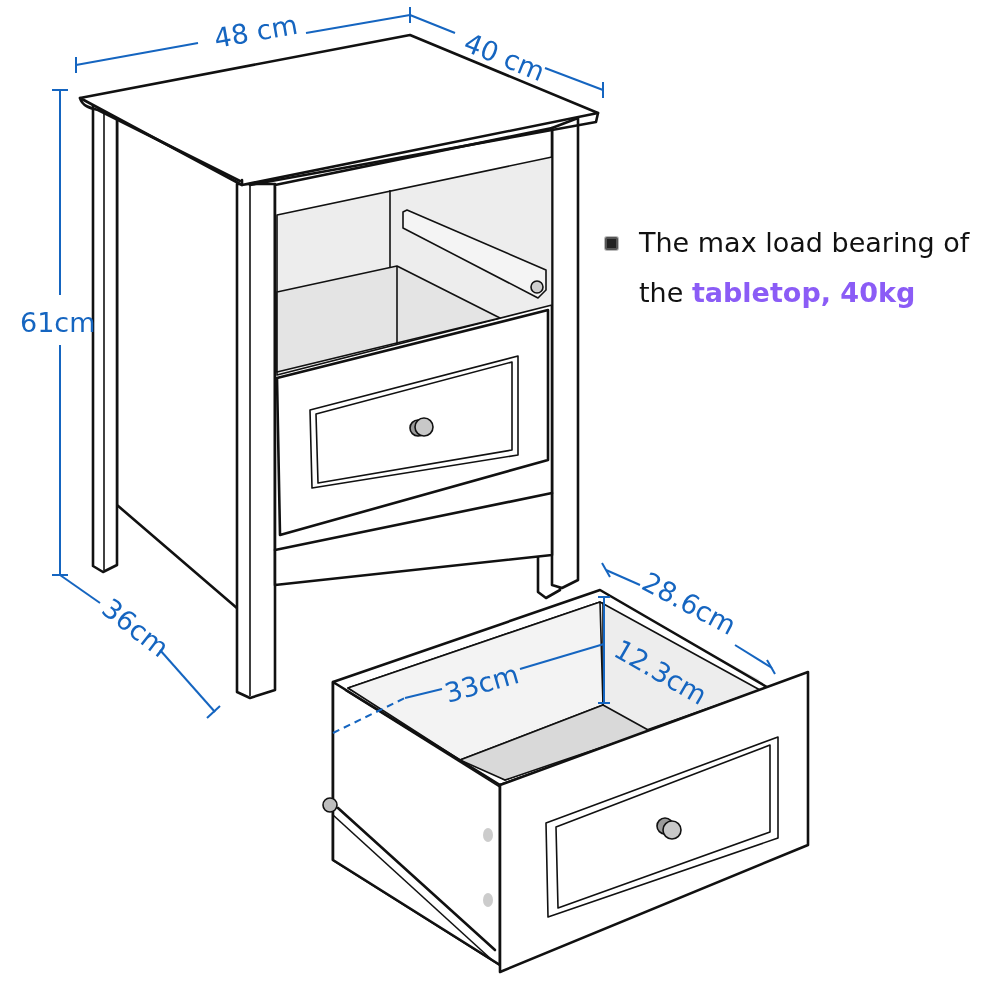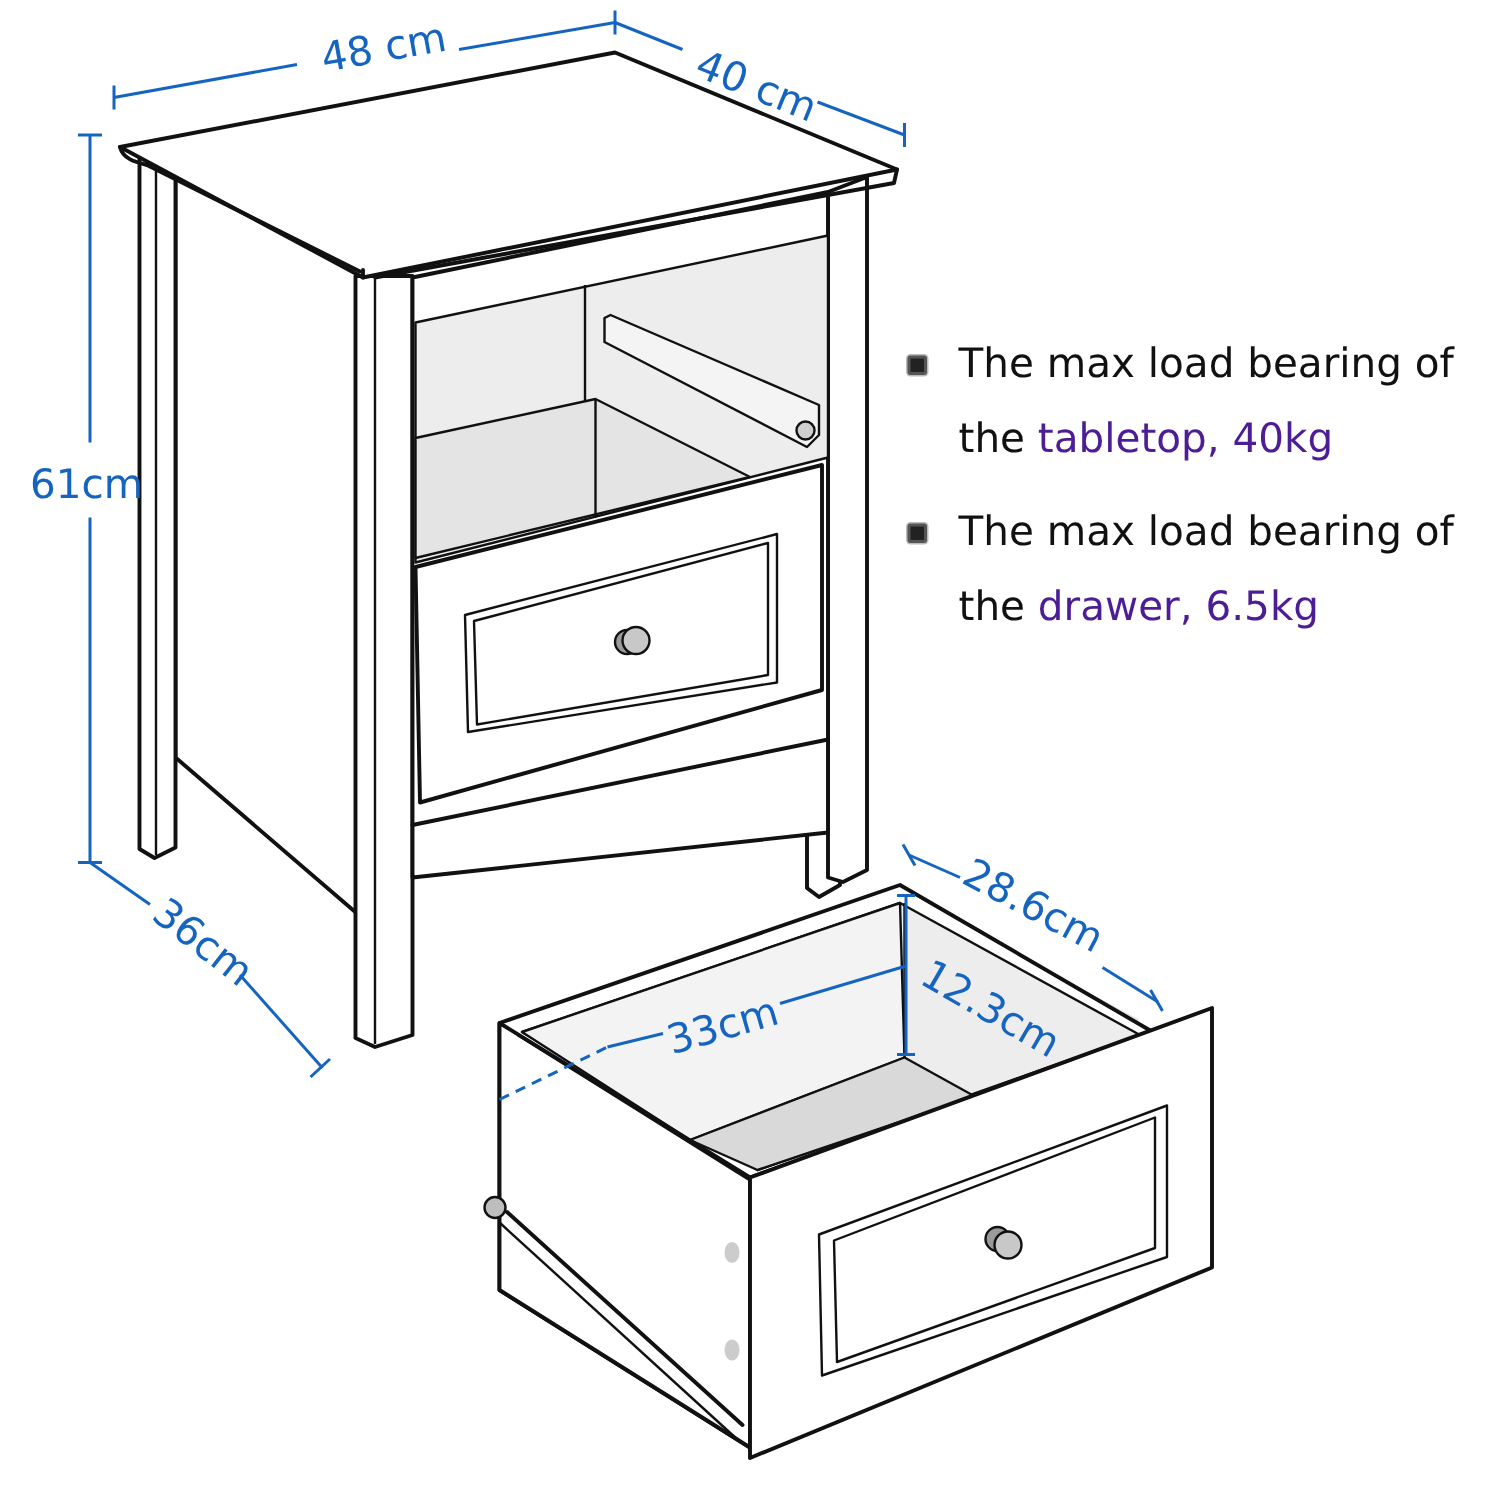--- a/index.html
+++ b/index.html
@@ -9,21 +9,21 @@
     .ln-thin { stroke: #111111; stroke-width: 1.6; fill: none; stroke-linejoin: round; }
     .fill-w { fill: #ffffff; }
     .fill-g { fill: #ededed; }
     .fill-g2 { fill: #e4e4e4; }
     .dim { stroke: #1565c0; stroke-width: 2; fill: none; }
     .dim-dash { stroke: #1565c0; stroke-width: 2; fill: none; stroke-dasharray: 7 5; }
     .dim-text { fill: #1565c0; font-family: "DejaVu Sans", sans-serif; font-size: 27px; }
     .notes { position: absolute; left: 603px; top: 218px; width: 390px; }
     .note { position: relative; padding-left: 36px; font-size: 27px; line-height: 50px; color: #111111; margin-bottom: 12px; }
     .note .bullet { position: absolute; left: 2px; top: 19px; width: 9px; height: 9px; border: 2px solid #555555; background: #222222; border-radius: 2px; box-shadow: 0 0 0 1px #bbbbbb; }
-    .note .hl { color: #4c1d95; font-weight: normal; }
+    .note .hl { color: #8b5cf6; font-weight: bold; }
   </style>
 </head>
 <body>
 
 <svg id="diagram" viewBox="0 0 1000 1000" xmlns="http://www.w3.org/2000/svg">
 
   <g>
 
     <polygon class="ln fill-w" points="117,118 245,185 245,615 117,505"></polygon>
 
@@ -130,17 +130,13 @@
   <text class="dim-text" x="640" y="588" transform="rotate(28 640 588)">28.6cm</text>
   <text class="dim-text" x="612" y="655" transform="rotate(30 612 655)">12.3cm</text>
   <text class="dim-text" x="448" y="703" transform="rotate(-16 448 703)">33cm</text>
 </svg>
 
 <div class="notes">
   <div class="note">
     <span class="bullet"></span>
     <span>The max load bearing of the </span><span class="hl">tabletop, 40kg</span>
   </div>
-  <div class="note">
-    <span class="bullet"></span>
-    <span>The max load bearing of the </span><span class="hl">drawer, 6.5kg</span>
-  </div>
 </div>
 
 </body></html>

